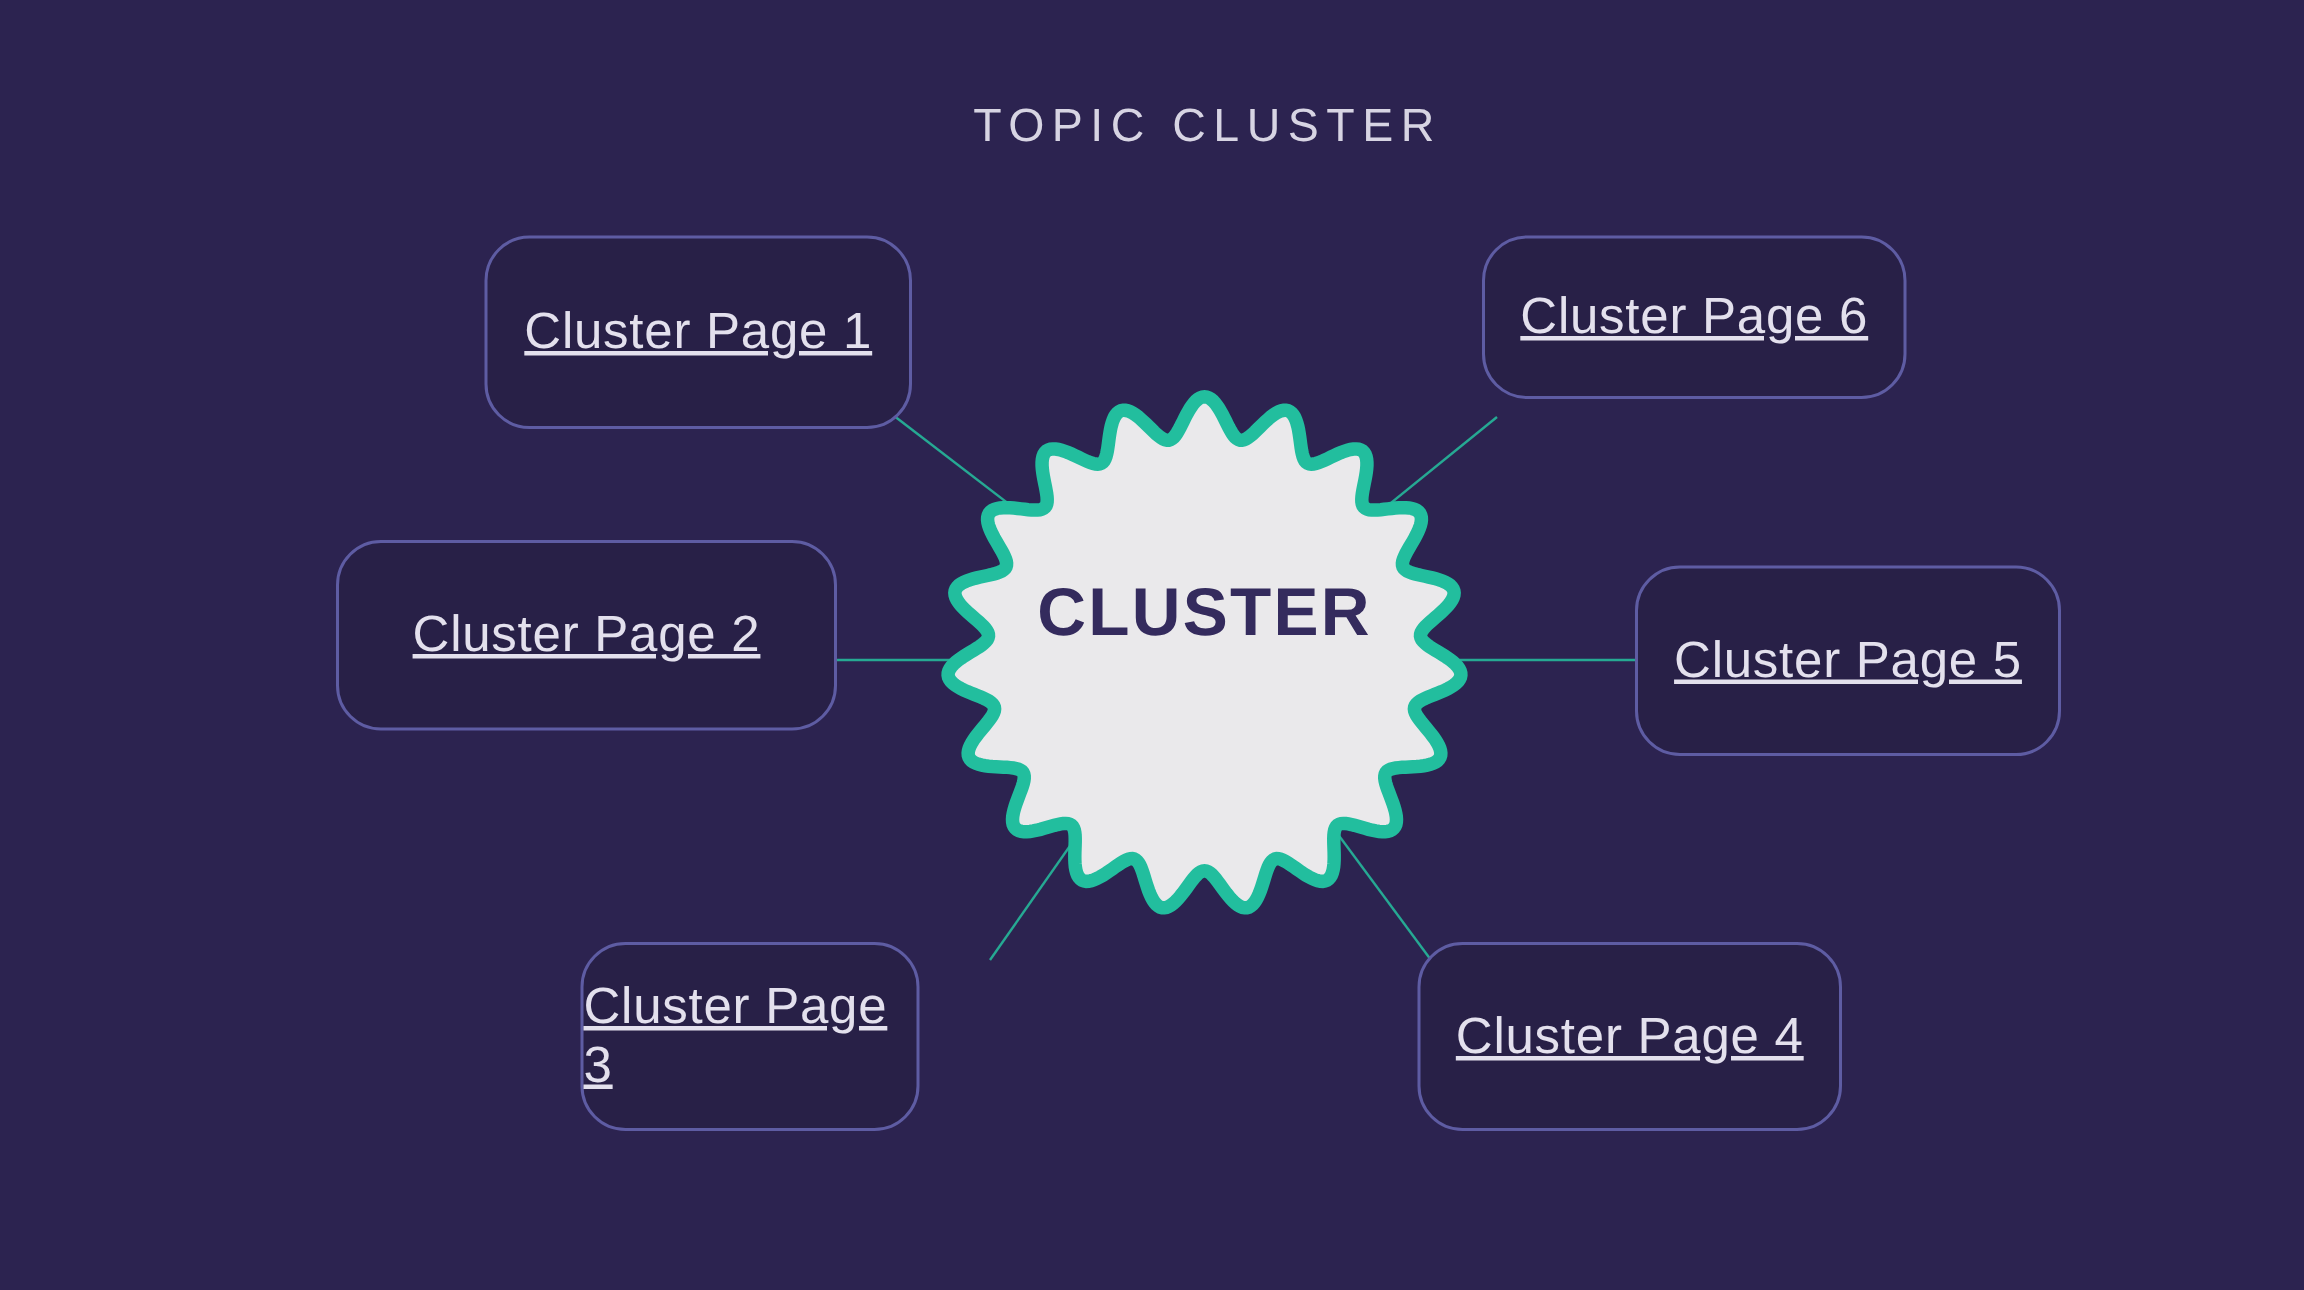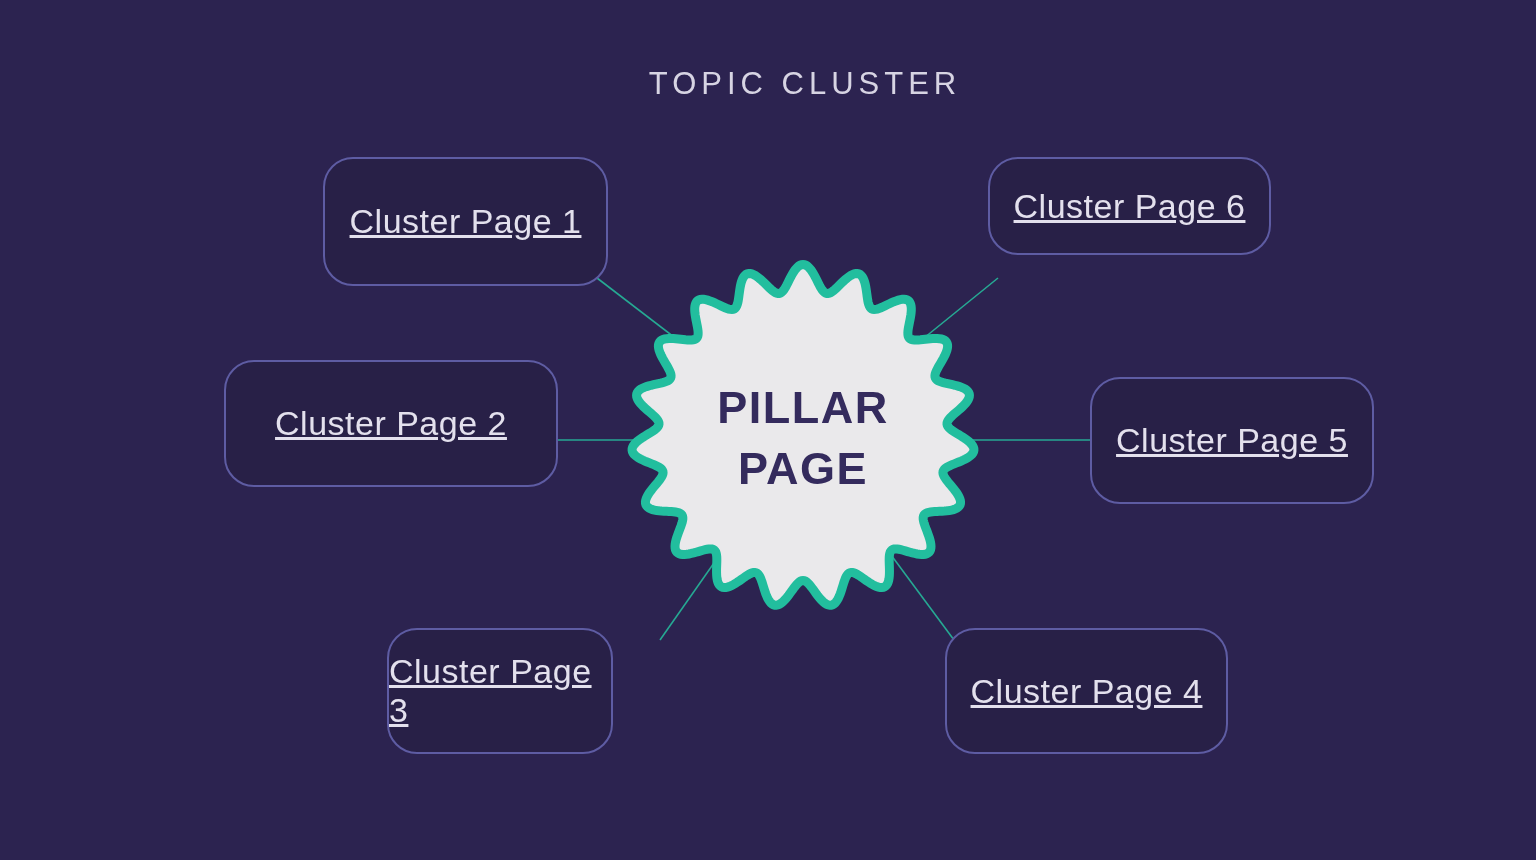--- a/index.html
+++ b/index.html
@@ -48,21 +48,21 @@
   }
   .node span{
     color:var(--node-text);
     font-size:34px;font-weight:400;letter-spacing:0.5px;text-decoration:underline;
   }
   .pos1{left:291px;top:157px;width:285px;height:129px;}
   .pos2{left:192px;top:360px;width:334px;height:127px;}
   .pos3{left:355px;top:628px;width:226px;height:126px;}
   .pos4{left:913px;top:628px;width:283px;height:126px;}
   .pos5{left:1058px;top:377px;width:284px;height:127px;justify-content:center;}
-  .pos6{left:956px;top:157px;width:283px;height:98px;}
+  .pos6{left:956px;top:157px;width:283px;height:109px;}
 </style>
 </head>
 <body>
 
 <div class="stage">
 
   <h1 class="diagram-title">TOPIC CLUSTER</h1>
 
   <svg class="layer" viewBox="0 0 1536 860" aria-hidden="true">
     <g>
@@ -70,22 +70,21 @@
       <line class="connector" x1="771" y1="440" x2="470" y2="440"></line>
       <line class="connector" x1="771" y1="436" x2="628" y2="640"></line>
       <line class="connector" x1="771" y1="436" x2="922" y2="640"></line>
       <line class="connector" x1="771" y1="440" x2="1068" y2="440"></line>
       <line class="connector" x1="771" y1="436" x2="966" y2="278"></line>
     </g>
     <path id="badge" class="badge-shape" d="M929.00 436.00L931.11 437.32L933.15 438.68L935.08 440.07L936.84 441.49L938.40 442.92L939.71 444.38L940.74 445.83L941.47 447.29L941.86 448.74L941.91 450.16L941.63 451.56L941.00 452.92L940.05 454.24L938.79 455.51L937.26 456.72L935.49 457.89L933.51 458.99L931.38 460.04L929.14 461.05L926.85 462.01L924.54 462.93L922.29 463.82L920.13 464.70L918.12 465.58L916.29 466.47L914.69 467.37L913.35 468.31L912.29 469.30L911.53 470.35L911.08 471.47L910.94 472.67L911.11 473.96L911.57 475.33L912.31 476.80L913.28 478.36L914.47 480.01L915.82 481.74L917.30 483.54L918.86 485.40L920.44 487.30L922.00 489.24L923.49 491.19L924.87 493.13L926.08 495.04L927.08 496.90L927.85 498.70L928.35 500.42L928.56 502.03L928.47 503.52L928.06 504.89L927.33 506.12L926.29 507.20L924.97 508.14L923.37 508.93L921.52 509.59L919.47 510.11L917.24 510.51L914.88 510.82L912.44 511.04L909.96 511.20L907.48 511.33L905.06 511.44L902.73 511.57L900.54 511.75L898.53 511.99L896.72 512.33L895.14 512.78L893.82 513.38L892.76 514.12L891.97 515.03L891.45 516.12L891.19 517.39L891.18 518.84L891.40 520.47L891.82 522.26L892.41 524.21L893.12 526.28L893.94 528.46L894.81 530.73L895.68 533.05L896.53 535.38L897.31 537.71L897.98 539.99L898.50 542.19L898.85 544.28L898.99 546.24L898.91 548.02L898.59 549.61L898.01 551.00L897.18 552.15L896.09 553.08L894.76 553.77L893.20 554.22L891.43 554.45L889.47 554.47L887.36 554.30L885.12 553.96L882.79 553.48L880.41 552.90L878.01 552.24L875.63 551.56L873.30 550.88L871.06 550.25L868.93 549.71L866.95 549.28L865.13 549.02L863.49 548.93L862.04 549.06L860.80 549.42L859.75 550.03L858.91 550.89L858.25 552.01L857.77 553.38L857.45 554.99L857.26 556.82L857.19 558.85L857.19 561.04L857.25 563.37L857.34 565.79L857.42 568.27L857.46 570.76L857.44 573.21L857.33 575.59L857.12 577.84L856.76 579.93L856.27 581.82L855.61 583.48L854.78 584.88L853.79 586.00L852.62 586.83L851.30 587.35L849.82 587.57L848.19 587.50L846.44 587.14L844.59 586.52L842.64 585.67L840.64 584.62L838.59 583.42L836.53 582.09L834.47 580.69L832.44 579.27L830.45 577.87L828.54 576.55L826.70 575.34L824.96 574.30L823.33 573.45L821.81 572.84L820.40 572.50L819.10 572.43L817.92 572.67L816.84 573.21L815.86 574.06L814.96 575.20L814.13 576.61L813.36 578.28L812.63 580.18L811.92 582.25L811.22 584.48L810.52 586.80L809.79 589.17L809.02 591.53L808.21 593.85L807.33 596.06L806.39 598.12L805.38 599.98L804.30 601.61L803.14 602.96L801.90 604.02L800.60 604.76L799.23 605.16L797.80 605.22L796.33 604.95L794.82 604.35L793.28 603.45L791.72 602.26L790.16 600.82L788.61 599.18L787.06 597.37L785.54 595.45L784.05 593.46L782.59 591.46L781.17 589.49L779.78 587.62L778.44 585.88L777.13 584.33L775.86 583.00L774.62 581.93L773.40 581.14L772.20 580.66L771.00 580.50L769.80 580.66L768.60 581.14L767.38 581.93L766.14 583.00L764.87 584.33L763.56 585.88L762.22 587.62L760.83 589.49L759.41 591.46L757.95 593.46L756.46 595.45L754.94 597.37L753.39 599.18L751.84 600.82L750.28 602.26L748.72 603.45L747.18 604.35L745.67 604.95L744.20 605.22L742.77 605.16L741.40 604.76L740.10 604.02L738.86 602.96L737.70 601.61L736.62 599.98L735.61 598.12L734.67 596.06L733.79 593.85L732.98 591.53L732.21 589.17L731.48 586.80L730.78 584.48L730.08 582.25L729.37 580.18L728.64 578.28L727.87 576.61L727.04 575.20L726.14 574.06L725.16 573.21L724.08 572.67L722.90 572.43L721.60 572.50L720.19 572.84L718.67 573.45L717.04 574.30L715.30 575.34L713.46 576.55L711.55 577.87L709.56 579.27L707.53 580.69L705.47 582.09L703.41 583.42L701.36 584.62L699.36 585.67L697.41 586.52L695.56 587.14L693.81 587.50L692.18 587.57L690.70 587.35L689.38 586.83L688.21 586.00L687.22 584.88L686.39 583.48L685.73 581.82L685.24 579.93L684.88 577.84L684.67 575.59L684.56 573.21L684.54 570.76L684.58 568.27L684.66 565.79L684.75 563.37L684.81 561.04L684.81 558.85L684.74 556.82L684.55 554.99L684.23 553.38L683.75 552.01L683.09 550.89L682.25 550.03L681.20 549.42L679.96 549.06L678.51 548.93L676.87 549.02L675.05 549.28L673.07 549.71L670.94 550.25L668.70 550.88L666.37 551.56L663.99 552.24L661.59 552.90L659.21 553.48L656.88 553.96L654.64 554.30L652.53 554.47L650.57 554.45L648.80 554.22L647.24 553.77L645.91 553.08L644.82 552.15L643.99 551.00L643.41 549.61L643.09 548.02L643.01 546.24L643.15 544.28L643.50 542.19L644.02 539.99L644.69 537.71L645.47 535.38L646.32 533.05L647.19 530.73L648.06 528.46L648.88 526.28L649.59 524.21L650.18 522.26L650.60 520.47L650.82 518.84L650.81 517.39L650.55 516.12L650.03 515.03L649.24 514.12L648.18 513.38L646.86 512.78L645.28 512.33L643.47 511.99L641.46 511.75L639.27 511.57L636.94 511.44L634.52 511.33L632.04 511.20L629.56 511.04L627.12 510.82L624.76 510.51L622.53 510.11L620.48 509.59L618.63 508.93L617.03 508.14L615.71 507.20L614.67 506.12L613.94 504.89L613.53 503.52L613.44 502.03L613.65 500.42L614.15 498.70L614.92 496.90L615.92 495.04L617.13 493.13L618.51 491.19L620.00 489.24L621.56 487.30L623.14 485.40L624.70 483.54L626.18 481.74L627.53 480.01L628.72 478.36L629.69 476.80L630.43 475.33L630.89 473.96L631.06 472.67L630.92 471.47L630.47 470.35L629.71 469.30L628.65 468.31L627.31 467.37L625.71 466.47L623.88 465.58L621.87 464.70L619.71 463.82L617.46 462.93L615.15 462.01L612.86 461.05L610.62 460.04L608.49 458.99L606.51 457.89L604.74 456.72L603.21 455.51L601.95 454.24L601.00 452.92L600.37 451.56L600.09 450.16L600.14 448.74L600.53 447.29L601.26 445.83L602.29 444.38L603.60 442.92L605.16 441.49L606.92 440.07L608.85 438.68L610.89 437.32L613.00 436.00L615.12 434.71L617.19 433.46L619.18 432.23L621.02 431.04L622.67 429.87L624.10 428.71L625.27 427.56L626.16 426.41L626.73 425.25L626.99 424.07L626.93 422.86L626.55 421.62L625.87 420.34L624.91 419.01L623.69 417.64L622.25 416.21L620.63 414.73L618.87 413.19L617.03 411.61L615.15 409.99L613.30 408.34L611.50 406.67L609.83 404.98L608.32 403.29L607.02 401.62L605.97 399.97L605.19 398.36L604.72 396.81L604.57 395.31L604.75 393.90L605.26 392.57L606.10 391.33L607.26 390.19L608.71 389.14L610.42 388.19L612.36 387.34L614.49 386.57L616.77 385.89L619.14 385.27L621.56 384.70L623.98 384.17L626.35 383.65L628.62 383.14L630.75 382.61L632.70 382.04L634.43 381.40L635.91 380.70L637.12 379.90L638.04 378.99L638.67 377.96L639.00 376.79L639.05 375.50L638.82 374.07L638.34 372.50L637.63 370.80L636.73 368.98L635.68 367.05L634.52 365.03L633.29 362.94L632.04 360.80L630.82 358.63L629.67 356.47L628.63 354.33L627.76 352.24L627.07 350.24L626.61 348.33L626.40 346.56L626.45 344.94L626.80 343.48L627.43 342.20L628.34 341.11L629.54 340.21L631.01 339.50L632.72 338.98L634.64 338.64L636.76 338.47L639.02 338.43L641.39 338.52L643.84 338.71L646.32 338.95L648.78 339.24L651.19 339.52L653.50 339.78L655.69 339.96L657.72 340.05L659.56 340.02L661.19 339.83L662.59 339.46L663.76 338.90L664.69 338.13L665.38 337.14L665.84 335.93L666.09 334.50L666.14 332.86L666.03 331.03L665.77 329.01L665.40 326.85L664.96 324.56L664.48 322.19L663.99 319.76L663.54 317.31L663.15 314.89L662.87 312.53L662.71 310.27L662.72 308.15L662.90 306.20L663.27 304.45L663.85 302.94L664.65 301.67L665.66 300.66L666.89 299.93L668.31 299.47L669.93 299.27L671.71 299.34L673.64 299.64L675.70 300.16L677.85 300.87L680.07 301.72L682.32 302.69L684.58 303.73L686.82 304.80L689.00 305.85L691.11 306.84L693.12 307.73L695.01 308.47L696.76 309.03L698.36 309.38L699.81 309.49L701.10 309.34L702.23 308.92L703.20 308.20L704.03 307.21L704.73 305.94L705.31 304.40L705.80 302.63L706.21 300.64L706.56 298.48L706.89 296.17L707.20 293.76L707.53 291.31L707.90 288.85L708.32 286.43L708.82 284.11L709.41 281.92L710.10 279.92L710.90 278.13L711.82 276.60L712.86 275.36L714.03 274.42L715.31 273.79L716.71 273.50L718.21 273.52L719.80 273.86L721.46 274.50L723.19 275.42L724.97 276.58L726.78 277.94L728.60 279.47L730.41 281.12L732.21 282.83L733.98 284.57L735.71 286.27L737.38 287.90L738.99 289.39L740.53 290.71L742.01 291.81L743.41 292.66L744.74 293.23L746.01 293.51L747.22 293.47L748.37 293.11L749.48 292.44L750.55 291.47L751.60 290.21L752.64 288.69L753.67 286.94L754.71 285.01L755.76 282.93L756.84 280.76L757.95 278.54L759.10 276.33L760.28 274.18L761.51 272.15L762.77 270.27L764.08 268.60L765.41 267.17L766.78 266.02L768.18 265.18L769.58 264.67L771.00 264.50L772.42 264.67L773.82 265.18L775.22 266.02L776.59 267.17L777.92 268.60L779.23 270.27L780.49 272.15L781.72 274.18L782.90 276.33L784.05 278.54L785.16 280.76L786.24 282.93L787.29 285.01L788.33 286.94L789.36 288.69L790.40 290.21L791.45 291.47L792.52 292.44L793.63 293.11L794.78 293.47L795.99 293.51L797.26 293.23L798.59 292.66L799.99 291.81L801.47 290.71L803.01 289.39L804.62 287.90L806.29 286.27L808.02 284.57L809.79 282.83L811.59 281.12L813.40 279.47L815.22 277.94L817.03 276.58L818.81 275.42L820.54 274.50L822.20 273.86L823.79 273.52L825.29 273.50L826.69 273.79L827.97 274.42L829.14 275.36L830.18 276.60L831.10 278.13L831.90 279.92L832.59 281.92L833.18 284.11L833.68 286.43L834.10 288.85L834.47 291.31L834.80 293.76L835.11 296.17L835.44 298.48L835.79 300.64L836.20 302.63L836.69 304.40L837.27 305.94L837.97 307.21L838.80 308.20L839.77 308.92L840.90 309.34L842.19 309.49L843.64 309.38L845.24 309.03L846.99 308.47L848.88 307.73L850.89 306.84L853.00 305.85L855.18 304.80L857.42 303.73L859.68 302.69L861.93 301.72L864.15 300.87L866.30 300.16L868.36 299.64L870.29 299.34L872.07 299.27L873.69 299.47L875.11 299.93L876.34 300.66L877.35 301.67L878.15 302.94L878.73 304.45L879.10 306.20L879.28 308.15L879.29 310.27L879.13 312.53L878.85 314.89L878.46 317.31L878.01 319.76L877.52 322.19L877.04 324.56L876.60 326.85L876.23 329.01L875.97 331.03L875.86 332.86L875.91 334.50L876.16 335.93L876.62 337.14L877.31 338.13L878.24 338.90L879.41 339.46L880.81 339.83L882.44 340.02L884.28 340.05L886.31 339.96L888.50 339.78L890.81 339.52L893.22 339.24L895.68 338.95L898.16 338.71L900.61 338.52L902.98 338.43L905.24 338.47L907.36 338.64L909.28 338.98L910.99 339.50L912.46 340.21L913.66 341.11L914.57 342.20L915.20 343.48L915.55 344.94L915.60 346.56L915.39 348.33L914.93 350.24L914.24 352.24L913.37 354.33L912.33 356.47L911.18 358.63L909.96 360.80L908.71 362.94L907.48 365.03L906.32 367.05L905.27 368.98L904.37 370.80L903.66 372.50L903.18 374.07L902.95 375.50L903.00 376.79L903.33 377.96L903.96 378.99L904.88 379.90L906.09 380.70L907.57 381.40L909.30 382.04L911.25 382.61L913.38 383.14L915.65 383.65L918.02 384.17L920.44 384.70L922.86 385.27L925.23 385.89L927.51 386.57L929.64 387.34L931.58 388.19L933.29 389.14L934.74 390.19L935.90 391.33L936.74 392.57L937.25 393.90L937.43 395.31L937.28 396.81L936.81 398.36L936.03 399.97L934.98 401.62L933.68 403.29L932.17 404.98L930.50 406.67L928.70 408.34L926.85 409.99L924.97 411.61L923.13 413.19L921.37 414.73L919.75 416.21L918.31 417.64L917.09 419.01L916.13 420.34L915.45 421.62L915.07 422.86L915.01 424.07L915.27 425.25L915.84 426.41L916.73 427.56L917.90 428.71L919.33 429.87L920.98 431.04L922.82 432.23L924.81 433.46L926.88 434.71L929.00 436.00Z"></path>
   </svg>
 
   <div class="pillar-label">
-    <div>PILLAR</div>
-    <div>PAGE</div>
+    <div>CLUSTER</div>
   </div>
 
   <div class="node pos1">
     <span>Cluster Page 1</span>
   </div>
   <div class="node pos2">
     <span>Cluster Page 2</span>
   </div>
   <div class="node pos3">
     <span>Cluster Page 3</span>

